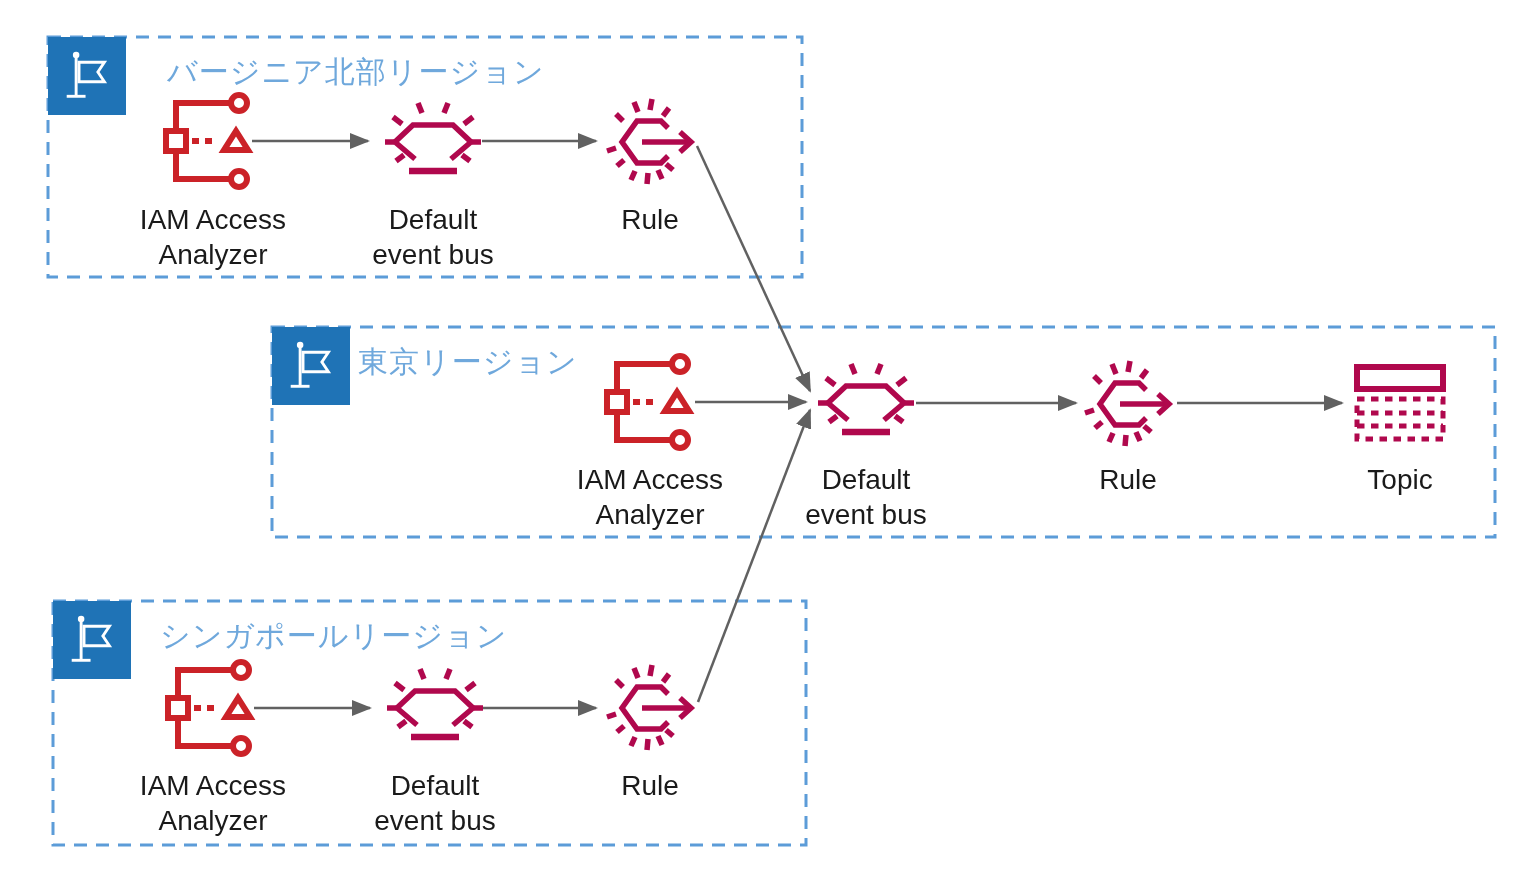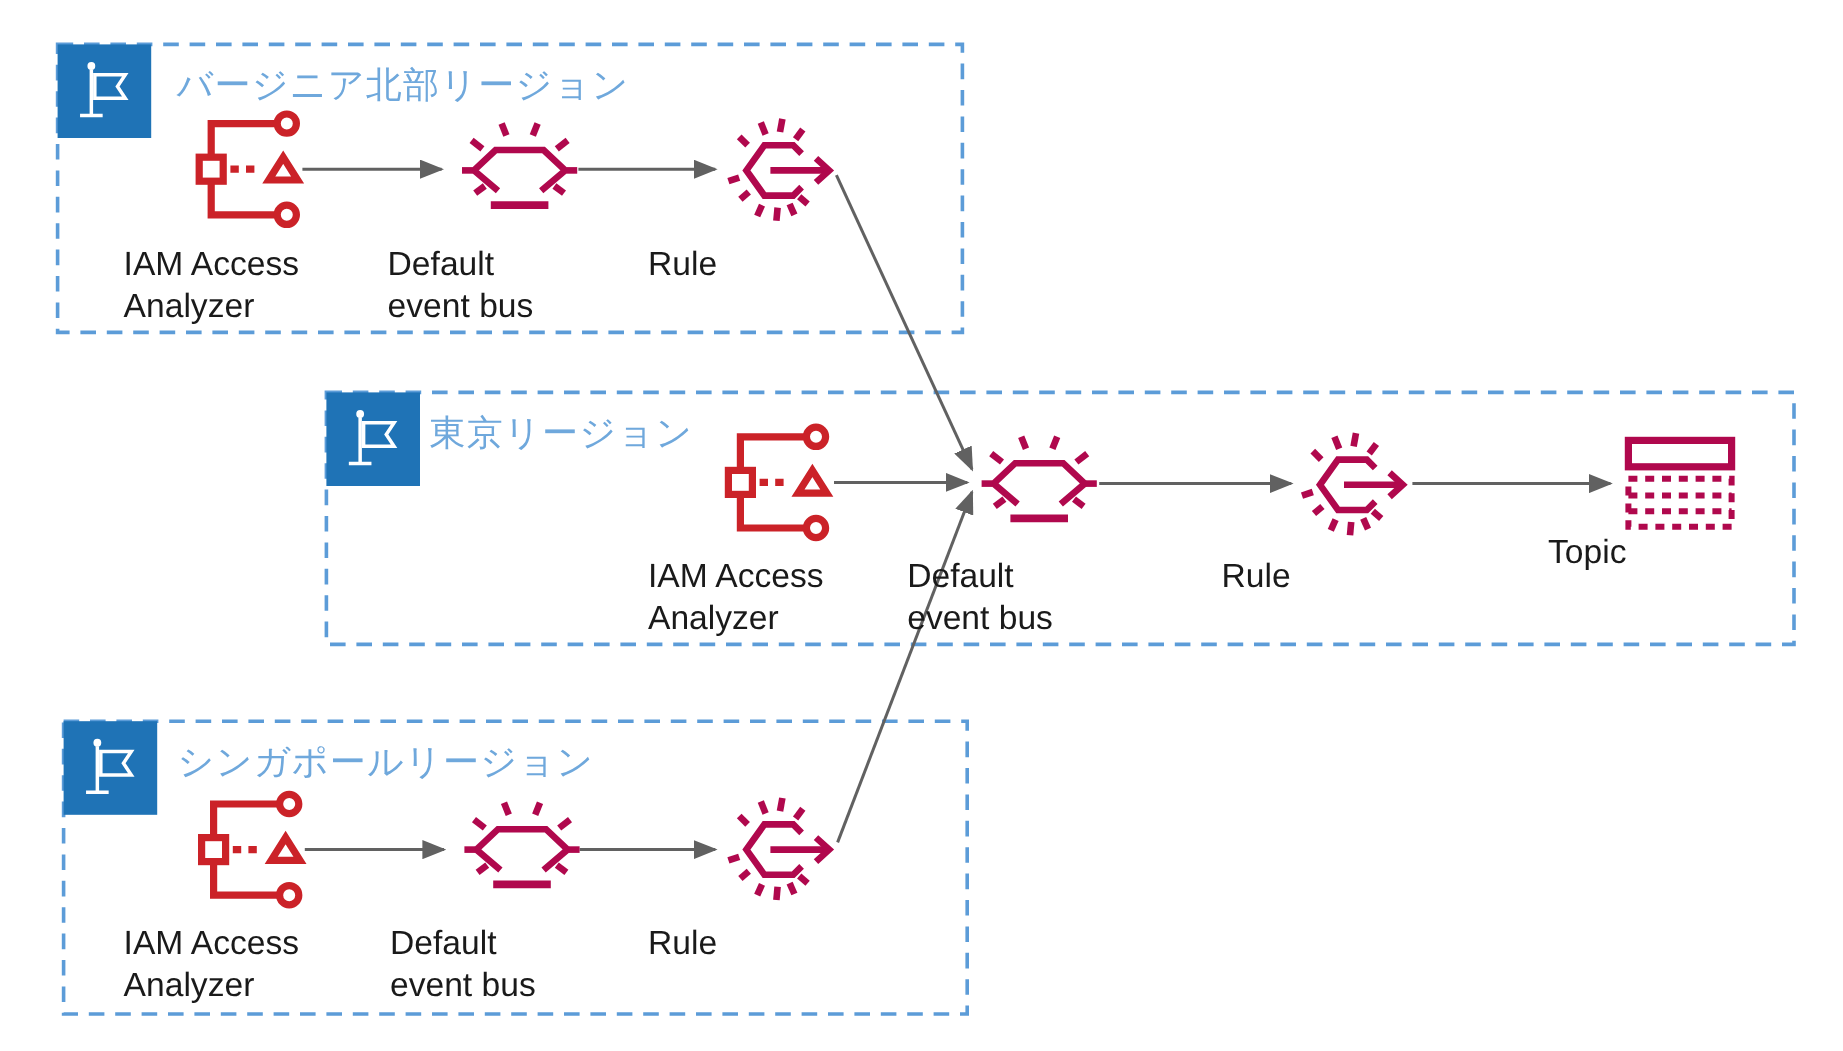--- a/index.html
+++ b/index.html
@@ -19,21 +19,21 @@
   .flag svg{width:58px;height:58px;display:block}
   .region-title{
     position:absolute;font-size:30px;color:var(--region_title);
     white-space:nowrap;letter-spacing:1px;line-height:36px;
   }
   .icon{position:absolute;width:96px;height:96px}
   .icon svg{width:100%;height:100%;display:block;overflow:visible}
   .red{color:var(--security_red)}
   .pink{color:var(--integration_pink)}
   .node-label{
-    position:absolute;width:220px;
+    position:absolute;width:220px;text-align:center;
     font-size:28px;line-height:35px;color:var(--label_text);
   }
   .defs-holder{position:absolute;width:0;height:0;overflow:hidden}
 </style>
 </head>
 <body>
 
 <svg class="defs-holder" aria-hidden="true">
   <defs>
     <g id="sym-flag" fill="none" stroke="#fff" stroke-width="4">
@@ -109,21 +109,21 @@
     <path d="M483 708 H596" marker-end="url(#ah)"></path>
     <path d="M698 702 L810 410" marker-end="url(#ah)"></path>
   </g>
 </svg>
 
 <div class="flag" style="left:48px;top:37px">
   <svg viewBox="0 0 80 80">
       <use href="#sym-flag"></use>
     </svg>
 </div>
-<div class="region-title" style="left:147px;top:54px">バージニア北部リージョン</div>
+<div class="region-title" style="left:167px;top:54px">バージニア北部リージョン</div>
 
 <div class="icon red" style="left:160px;top:93px">
   <svg viewBox="0 0 96 96">
       <use href="#sym-iam"></use>
     </svg>
 </div>
 <div class="node-label" style="left:103px;top:202px">
   <div>IAM Access</div>
   <div>Analyzer</div>
 </div>
@@ -181,30 +181,30 @@
 </div>
 <div class="node-label" style="left:1018px;top:462px">
   <div>Rule</div>
 </div>
 
 <div class="icon pink" style="left:1352px;top:347px">
   <svg viewBox="0 0 96 96">
       <use href="#sym-topic"></use>
     </svg>
 </div>
-<div class="node-label" style="left:1290px;top:442px">
+<div class="node-label" style="left:1290px;top:462px">
   <div>Topic</div>
 </div>
 
 <div class="flag" style="left:53px;top:601px">
   <svg viewBox="0 0 80 80">
       <use href="#sym-flag"></use>
     </svg>
 </div>
-<div class="region-title" style="left:148px;top:618px">シンガポールリージョン</div>
+<div class="region-title" style="left:160px;top:618px">シンガポールリージョン</div>
 
 <div class="icon red" style="left:162px;top:660px">
   <svg viewBox="0 0 96 96">
       <use href="#sym-iam"></use>
     </svg>
 </div>
 <div class="node-label" style="left:103px;top:768px">
   <div>IAM Access</div>
   <div>Analyzer</div>
 </div>

